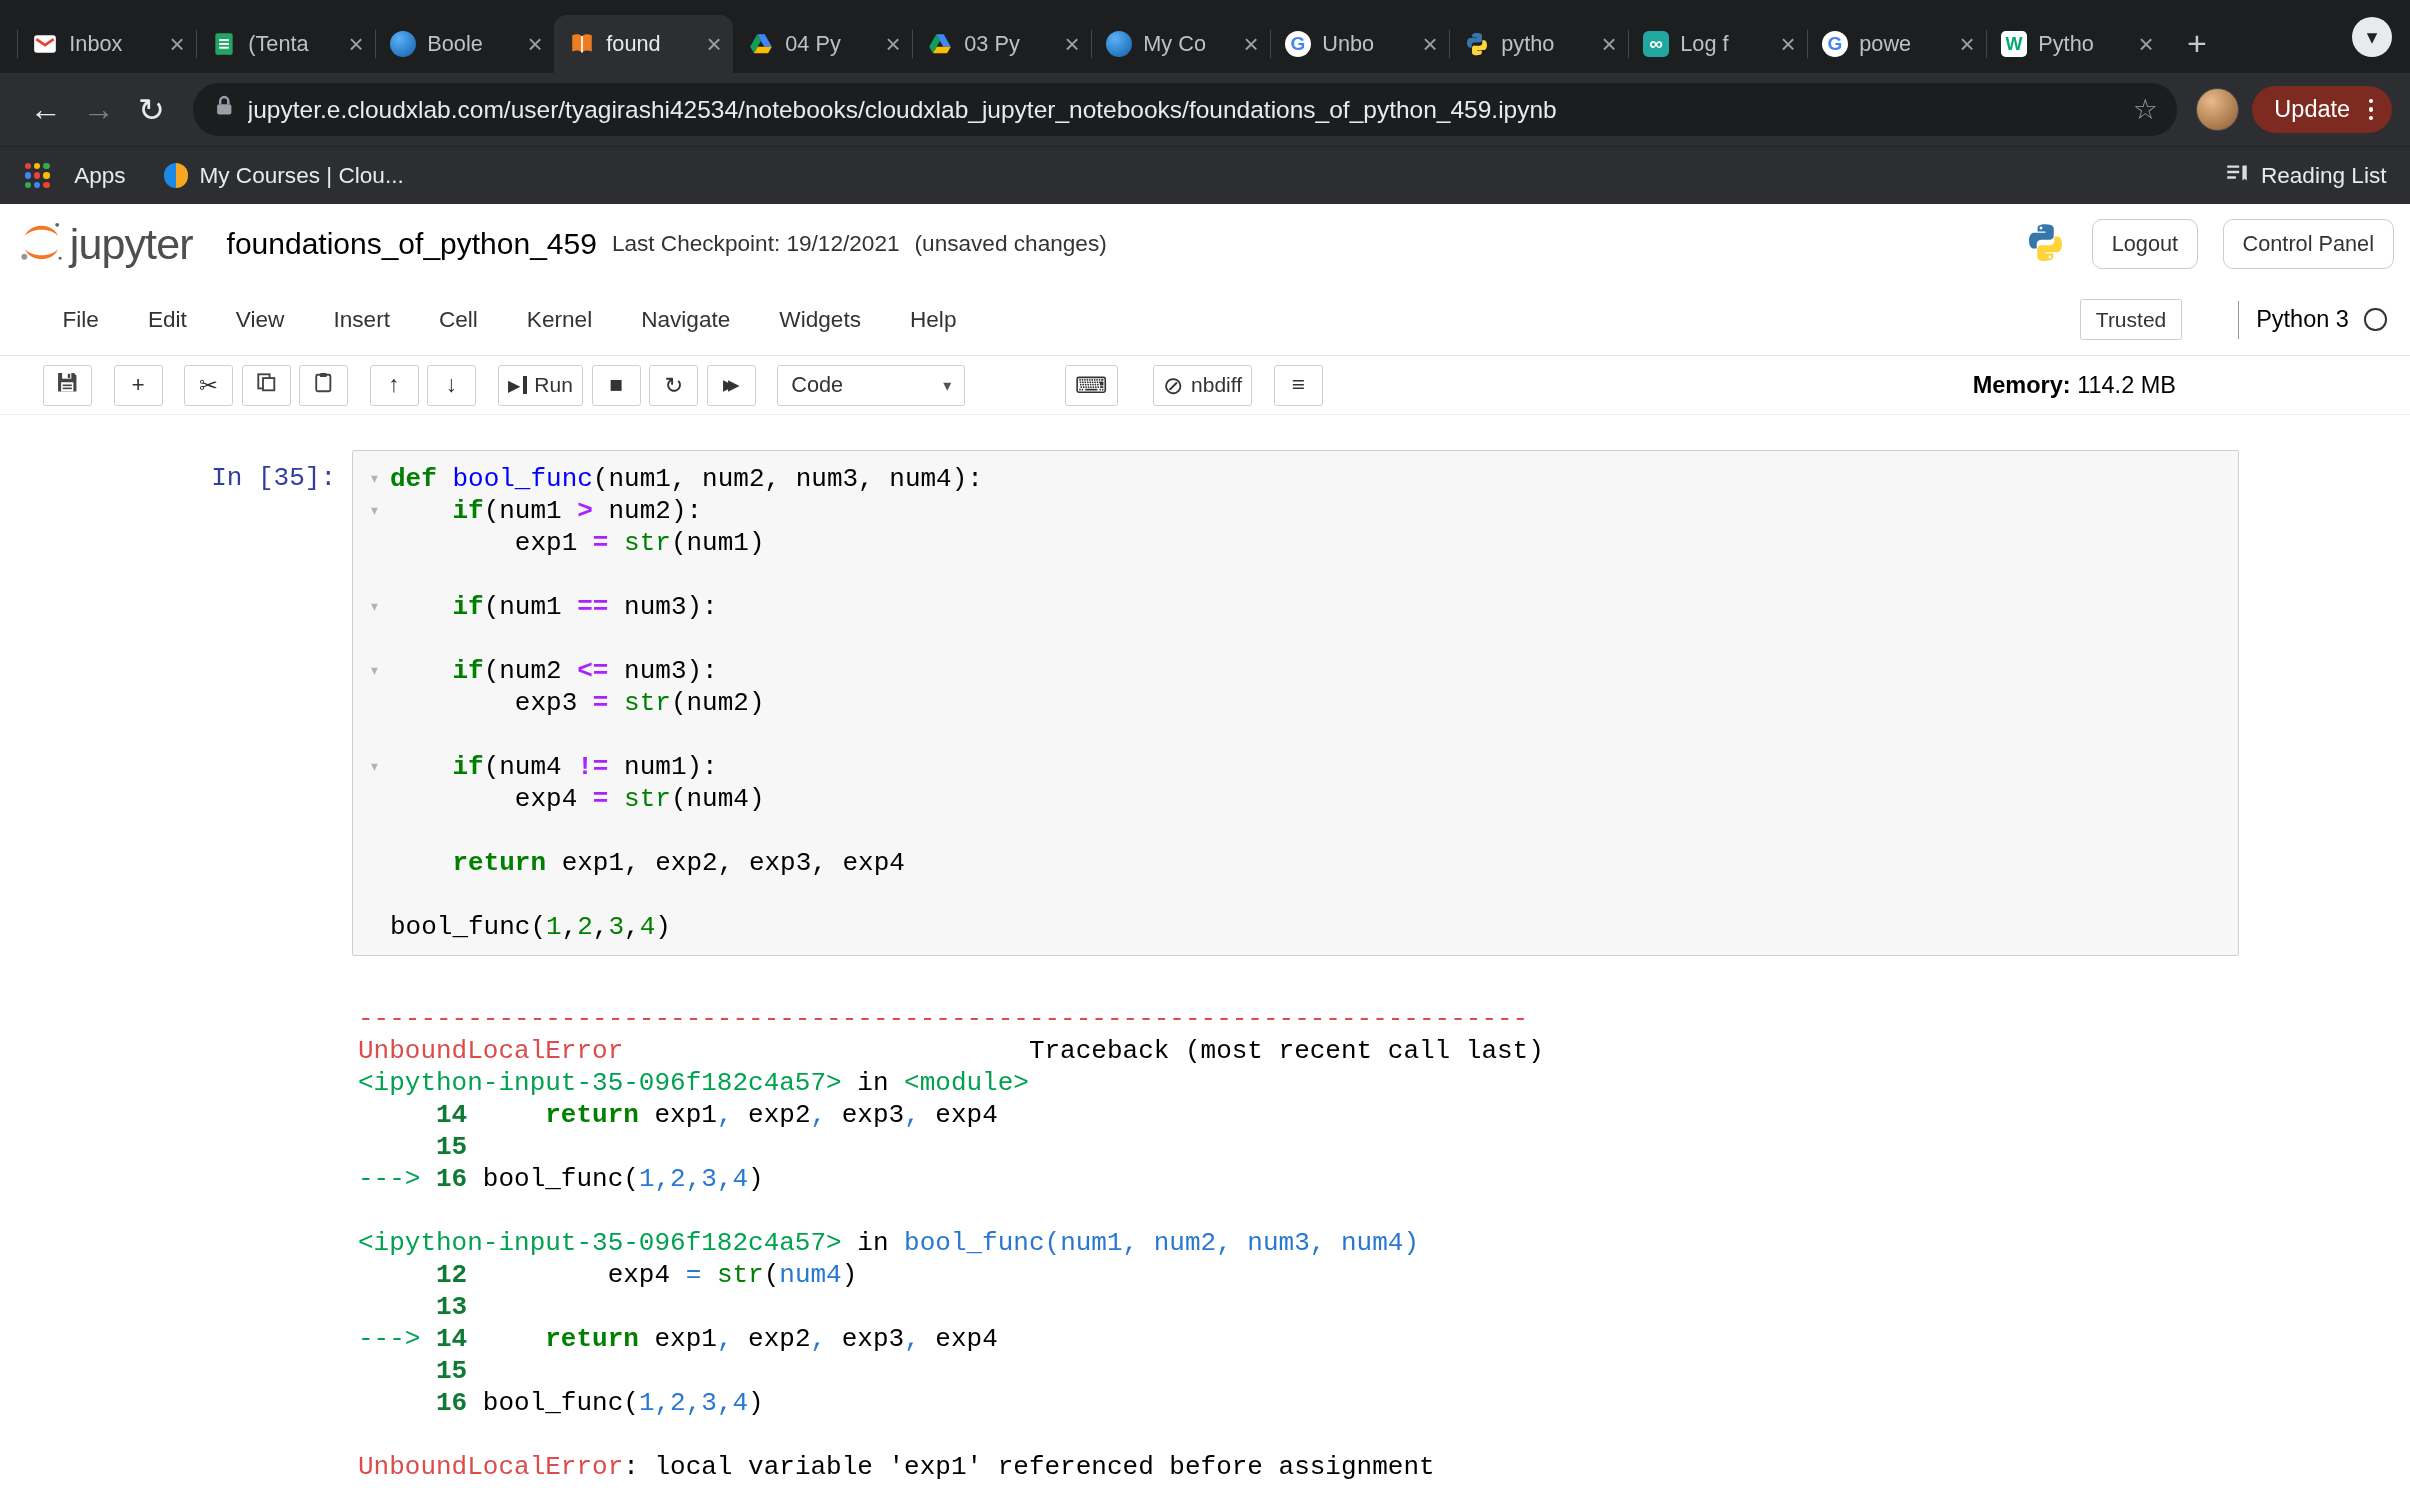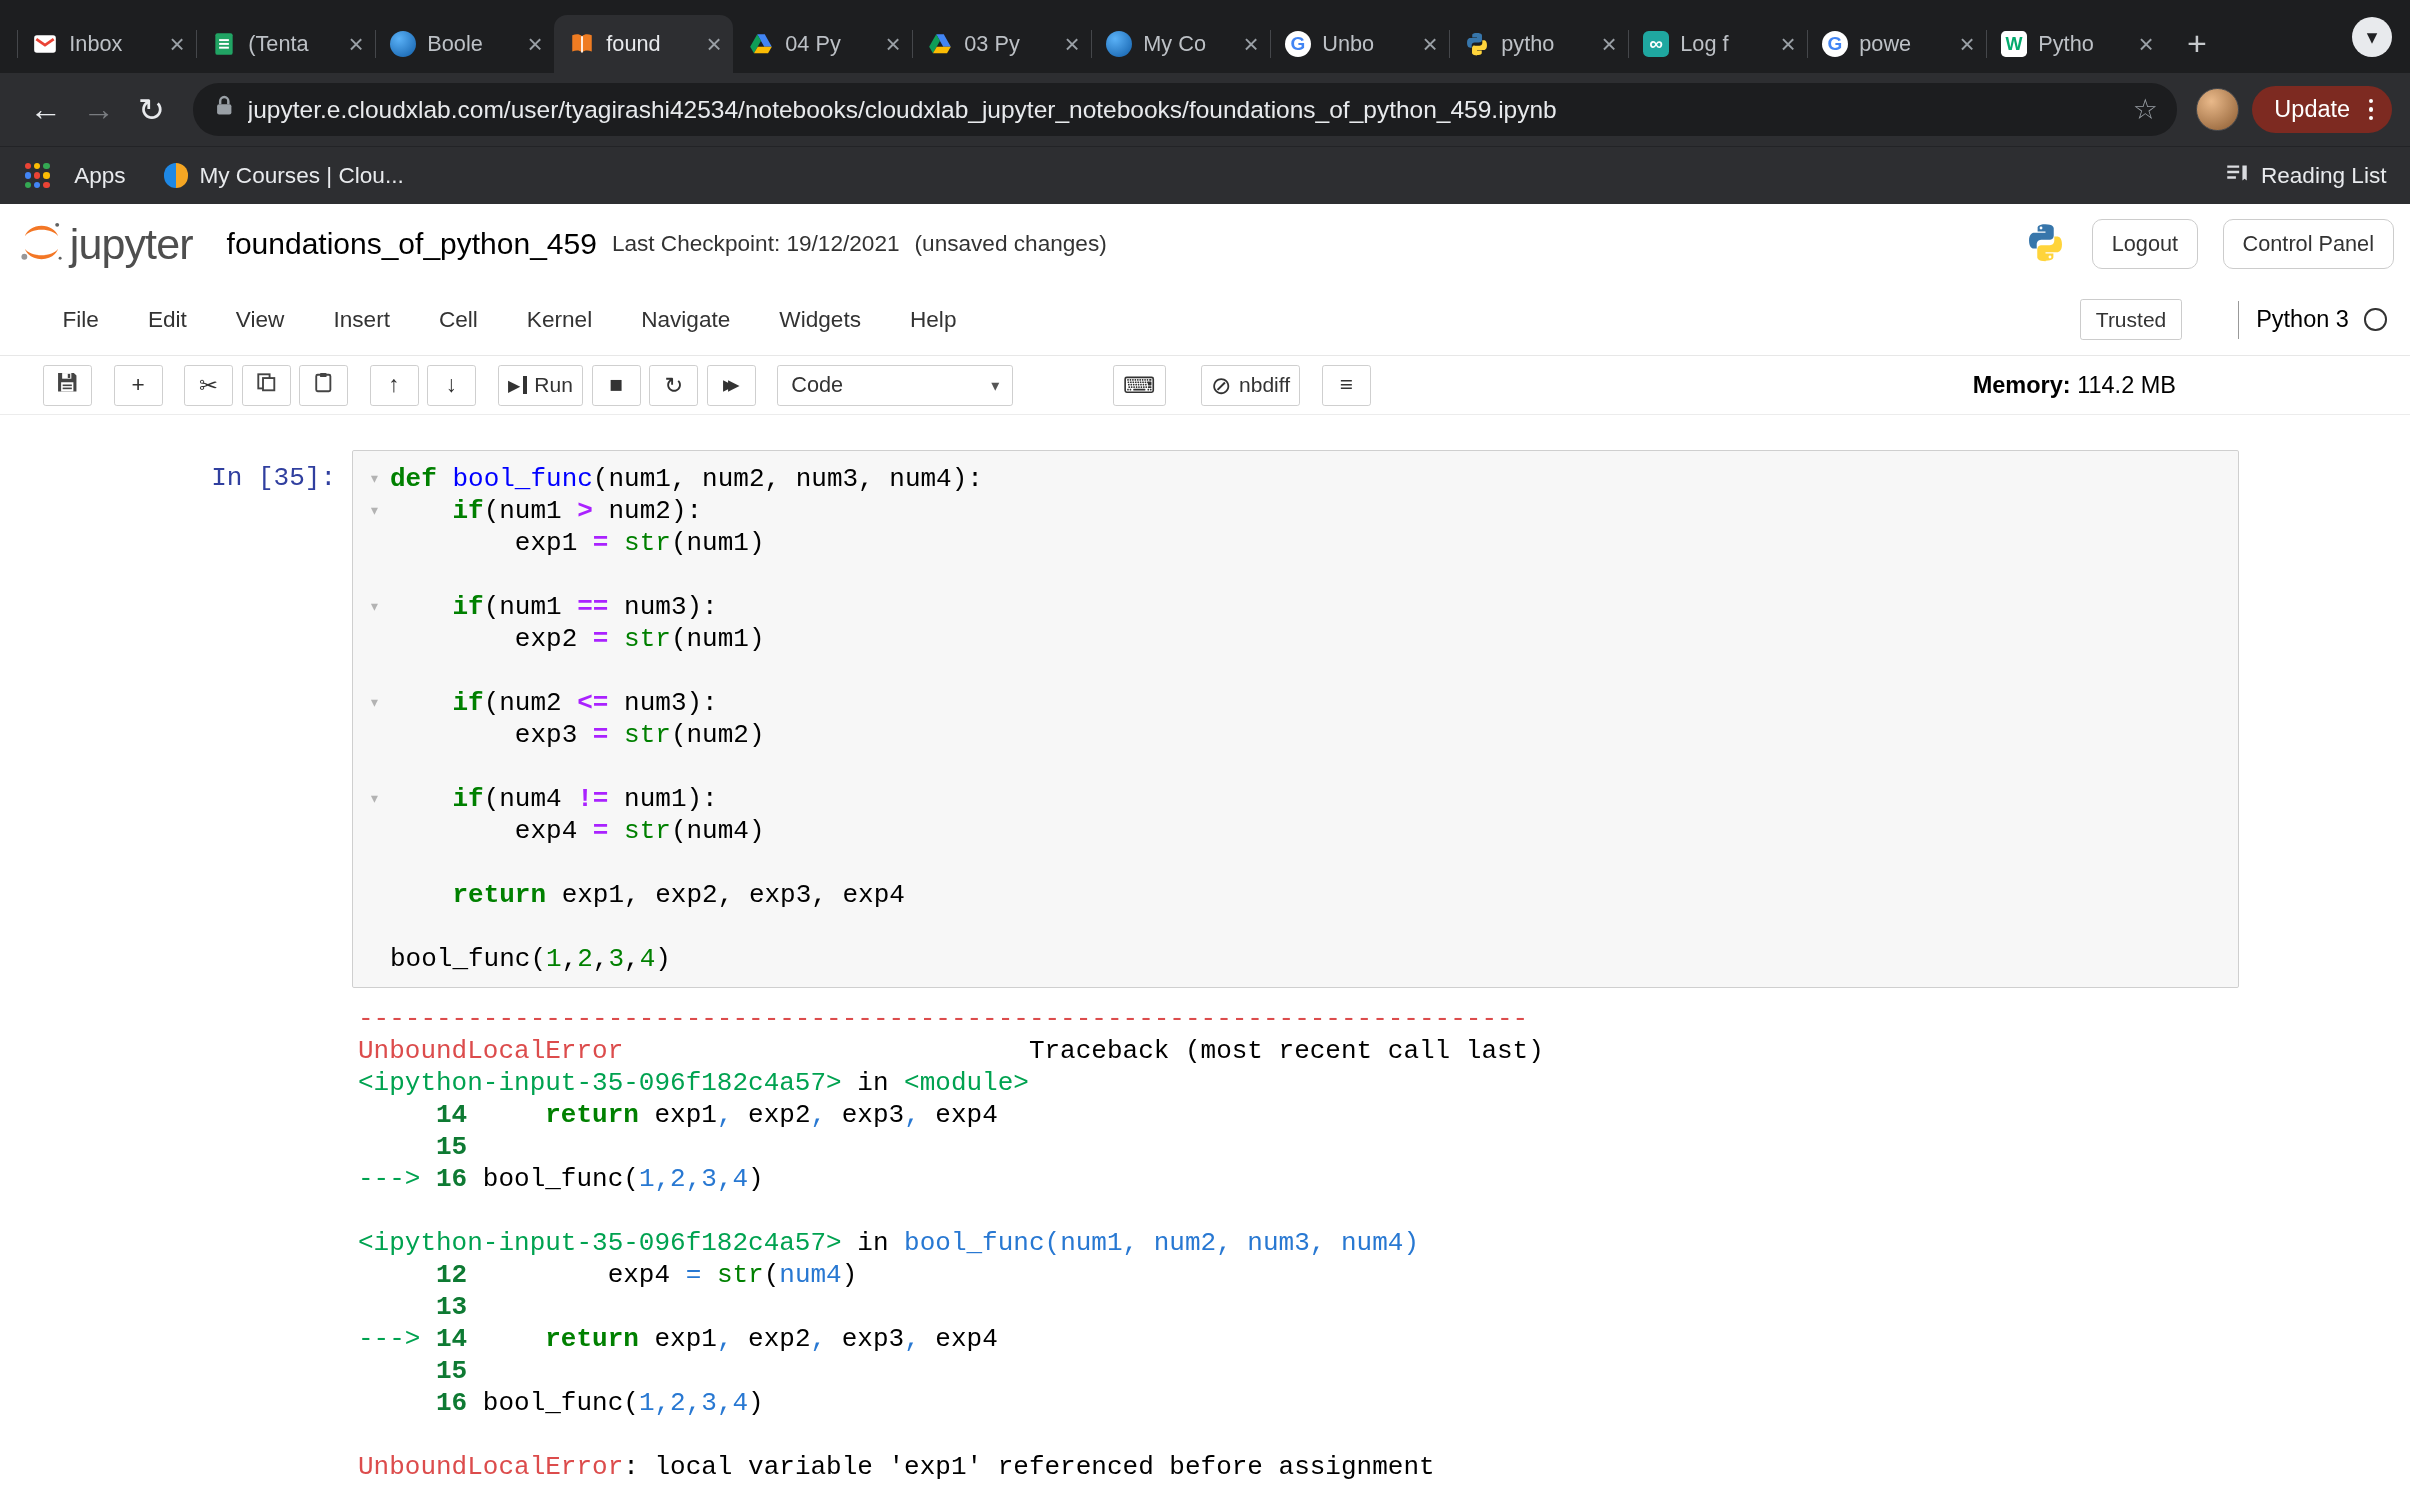--- a/index.html
+++ b/index.html
@@ -88,21 +88,21 @@
   .toolbar { height:59px; background:#fff; display:flex; align-items:center;
     padding:0 0 0 43px; position:relative; border-bottom:0.9px solid #ececec; }
   .tbtn { height:41px; min-width:49px; border:0.9px solid #cfcfcf; background:#fff;
     border-radius:2.8px; display:flex; align-items:center; justify-content:center;
     color:#333; font-size:22.6px; margin-right:8.5px; padding:0 9.4px; }
   .tgap { width:13px; flex:none; }
   .run-label { font-size:21px; margin-left:7.5px; }
   .runtri { font-size:16px; }
   .runbar { display:inline-block; width:3.8px; height:18px; background:#333; margin-left:2.8px; }
   .ff { letter-spacing:-6.6px; font-size:15px; padding-right:6.6px; }
-  .tselect { height:41px; border:0.9px solid #cfcfcf; border-radius:2.8px; width:236px;
+  .tselect { height:41px; border:0.9px solid #cfcfcf; border-radius:2.8px; width:188px;
     display:flex; align-items:center; padding:0 13px; font-size:21.7px; color:#333;
     margin-right:8.5px; }
   .tselect .chev { margin-left:auto; font-size:16px; color:#555; }
   .memory { position:absolute; right:235px; font-size:23.5px; color:#000; }
 
   
   .content { position:relative; height:1091px; background:#fff; overflow:hidden; }
   .prompt { position:absolute; left:4px; top:47px; width:332px; text-align:right;
     font-family:"Liberation Mono","DejaVu Sans Mono",monospace;
     font-size:26px; line-height:32px; color:#303F9F; }
@@ -428,21 +428,20 @@
 
 <div class="content">
   <div class="prompt">In [35]:</div>
   <div class="cell">
     <div class="cell-code">
         <div class="cm-line"><span class="fold">▾</span><span class="tk-kw">def </span><span class="tk-fn">bool_func</span><span>(num1, num2, num3, num4):</span></div>
         <div class="cm-line"><span class="fold">▾</span><span>    </span><span class="tk-kw">if</span><span>(num1 </span><span class="tk-op">&gt;</span><span> num2):</span></div>
         <div class="cm-line"><span>        exp1 </span><span class="tk-op">=</span><span> </span><span class="tk-bi">str</span><span>(num1)</span></div>
         <div class="cm-line"></div>
         <div class="cm-line"><span class="fold">▾</span><span>    </span><span class="tk-kw">if</span><span>(num1 </span><span class="tk-op">==</span><span> num3):</span></div>
-        <div class="cm-line"><span>        exp2 </span><span class="tk-op">=</span><span> </span><span class="tk-bi">str</span><span>(num1)</span></div>
         <div class="cm-line"></div>
         <div class="cm-line"><span class="fold">▾</span><span>    </span><span class="tk-kw">if</span><span>(num2 </span><span class="tk-op">&lt;=</span><span> num3):</span></div>
         <div class="cm-line"><span>        exp3 </span><span class="tk-op">=</span><span> </span><span class="tk-bi">str</span><span>(num2)</span></div>
         <div class="cm-line"></div>
         <div class="cm-line"><span class="fold">▾</span><span>    </span><span class="tk-kw">if</span><span>(num4 </span><span class="tk-op">!=</span><span> num1):</span></div>
         <div class="cm-line"><span>        exp4 </span><span class="tk-op">=</span><span> </span><span class="tk-bi">str</span><span>(num4)</span></div>
         <div class="cm-line"></div>
         <div class="cm-line"><span>    </span><span class="tk-kw">return</span><span> exp1, exp2, exp3, exp4</span></div>
         <div class="cm-line"></div>
         <div class="cm-line"><span>bool_func(</span><span class="tk-num">1</span><span>,</span><span class="tk-num">2</span><span>,</span><span class="tk-num">3</span><span>,</span><span class="tk-num">4</span><span>)</span></div>

